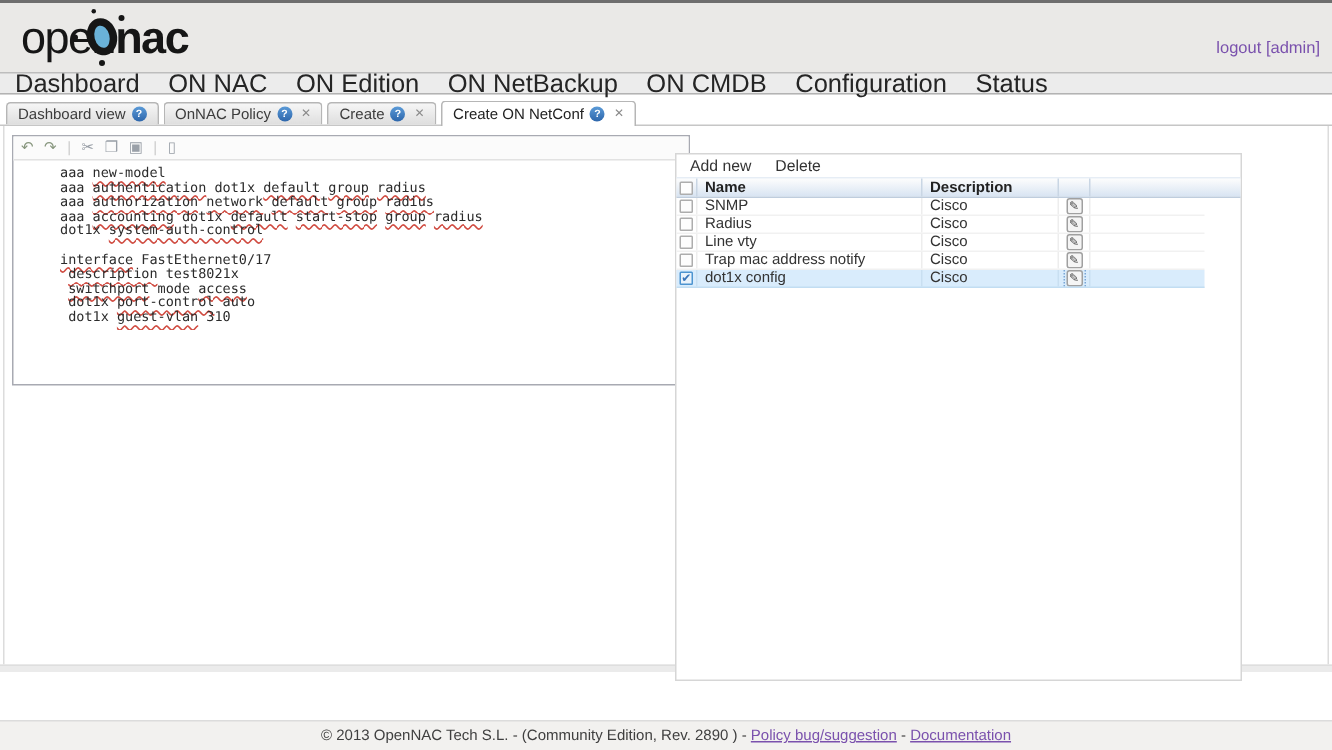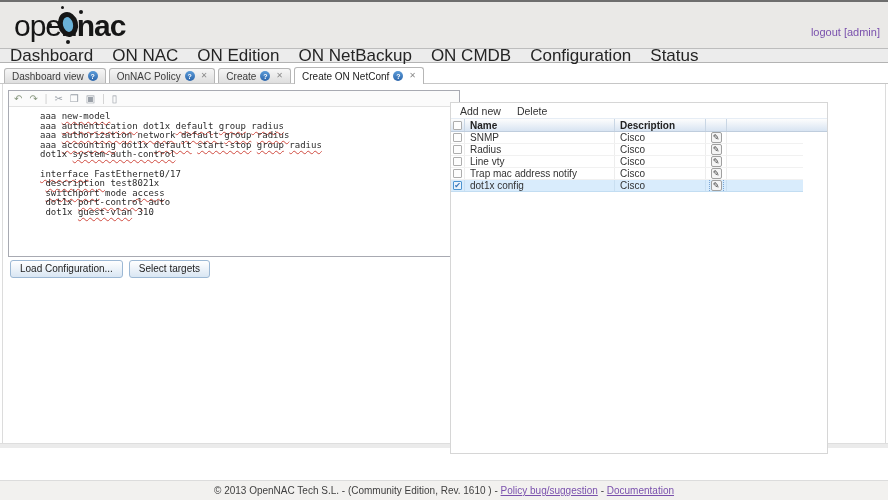--- a/index.html
+++ b/index.html
@@ -145,24 +145,20 @@
         <span class="tb-sep">|</span>
         <span class="tb-icon gray">✂</span>
         <span class="tb-icon gray">❐</span>
         <span class="tb-icon gray">▣</span>
         <span class="tb-sep">|</span>
         <span class="tb-icon gray">▯</span>
       </div>
     <div class="code" id="code"><div><span>aaa </span><span class="sp">new-model</span></div><div><span>aaa </span><span class="sp">authentication</span><span> dot1x </span><span class="sp">default</span><span> </span><span class="sp">group</span><span> </span><span class="sp">radius</span></div><div><span>aaa </span><span class="sp">authorization</span><span> </span><span class="sp">network</span><span> </span><span class="sp">default</span><span> </span><span class="sp">group</span><span> </span><span class="sp">radius</span></div><div><span>aaa </span><span class="sp">accounting</span><span> dot1x </span><span class="sp">default</span><span> </span><span class="sp">start-stop</span><span> </span><span class="sp">group</span><span> </span><span class="sp">radius</span></div><div><span>dot1x </span><span class="sp">system-auth-control</span></div><div>&nbsp;</div><div><span class="sp">interface</span><span> FastEthernet0/17</span></div><div><span> </span><span class="sp">description</span><span> test8021x</span></div><div><span> </span><span class="sp">switchport</span><span> mode </span><span class="sp">access</span></div><div><span> dot1x </span><span class="sp">port-control</span><span> auto</span></div><div><span> dot1x </span><span class="sp">guest-vlan</span><span> 310</span></div></div>
   </div>
 
-  <div class="editor-buttons">
-    <button class="btn">Load Configuration...</button>
-    <button class="btn">Select targets</button>
-  </div>
 
   <div class="grid-panel">
     <div class="grid-toolbar">
       <span class="grid-tb-btn">Add new</span>
       <span class="grid-tb-btn">Delete</span>
     </div>
     <div class="grid-header">
       <span class="hc hc-cb">
           <span class="cb"></span>
         </span>
@@ -226,19 +222,19 @@
             <span class="focus-ring">
               <span class="edit-icon">✎</span>
             </span>
           </span>
           <span class="gc gc-fill"></span>
         </div>
       </div>
   </div>
 
   <div class="footer">
-    <span>© 2013 OpenNAC Tech S.L. - (Community Edition, Rev. 1610 ) - </span>
+    <span>© 2013 OpenNAC Tech S.L. - (Community Edition, Rev. 2890 ) - </span>
     <span class="flink">Policy bug/suggestion</span>
     <span> - </span>
     <span class="flink">Documentation</span>
   </div>
 
 </div>
 
 </body></html>

